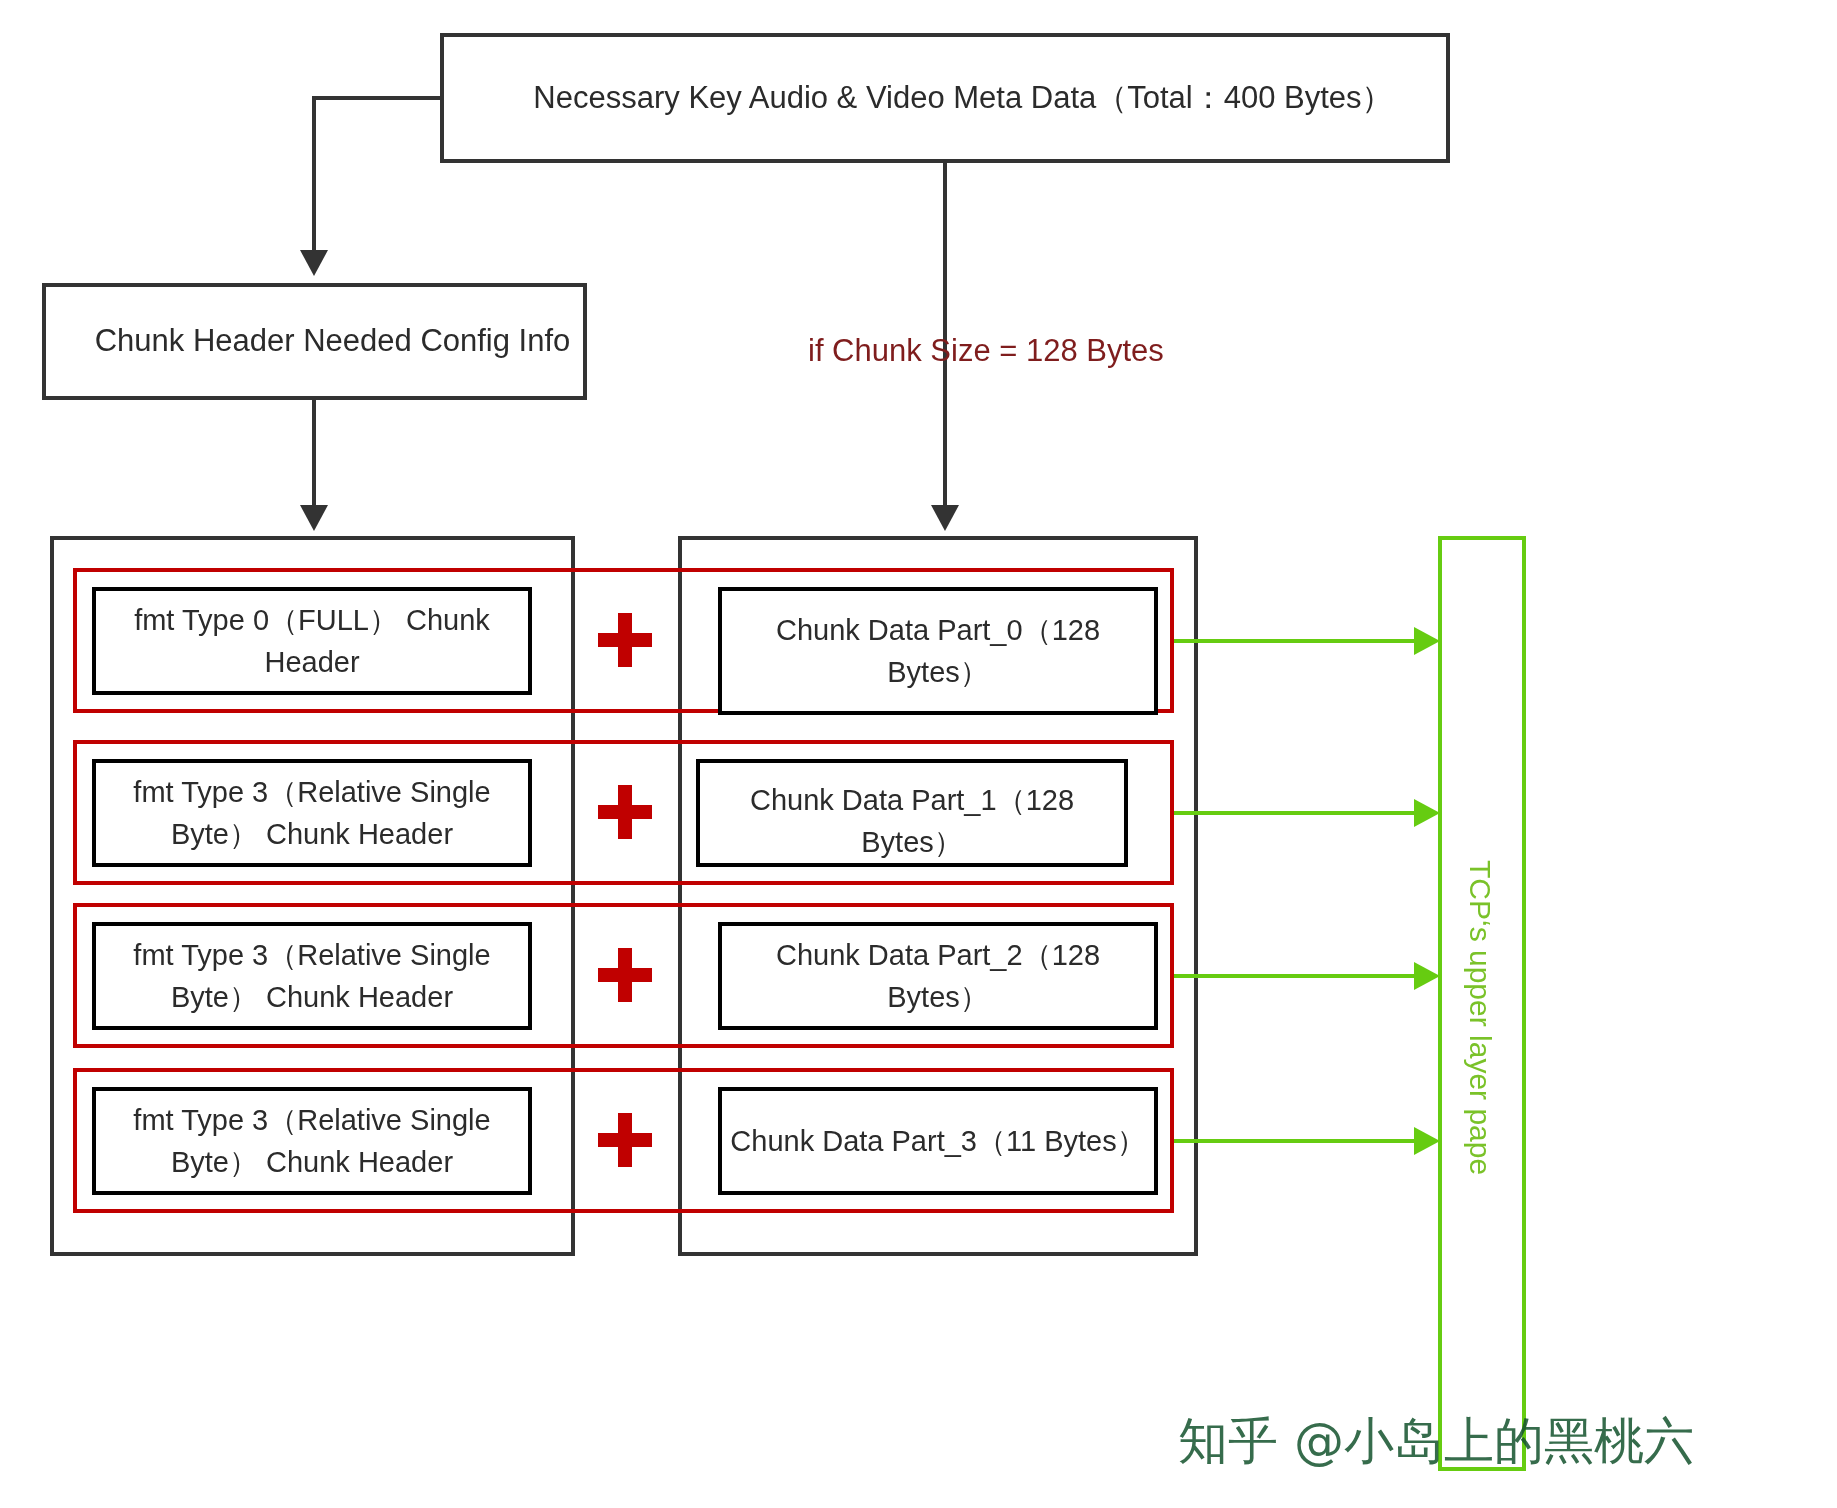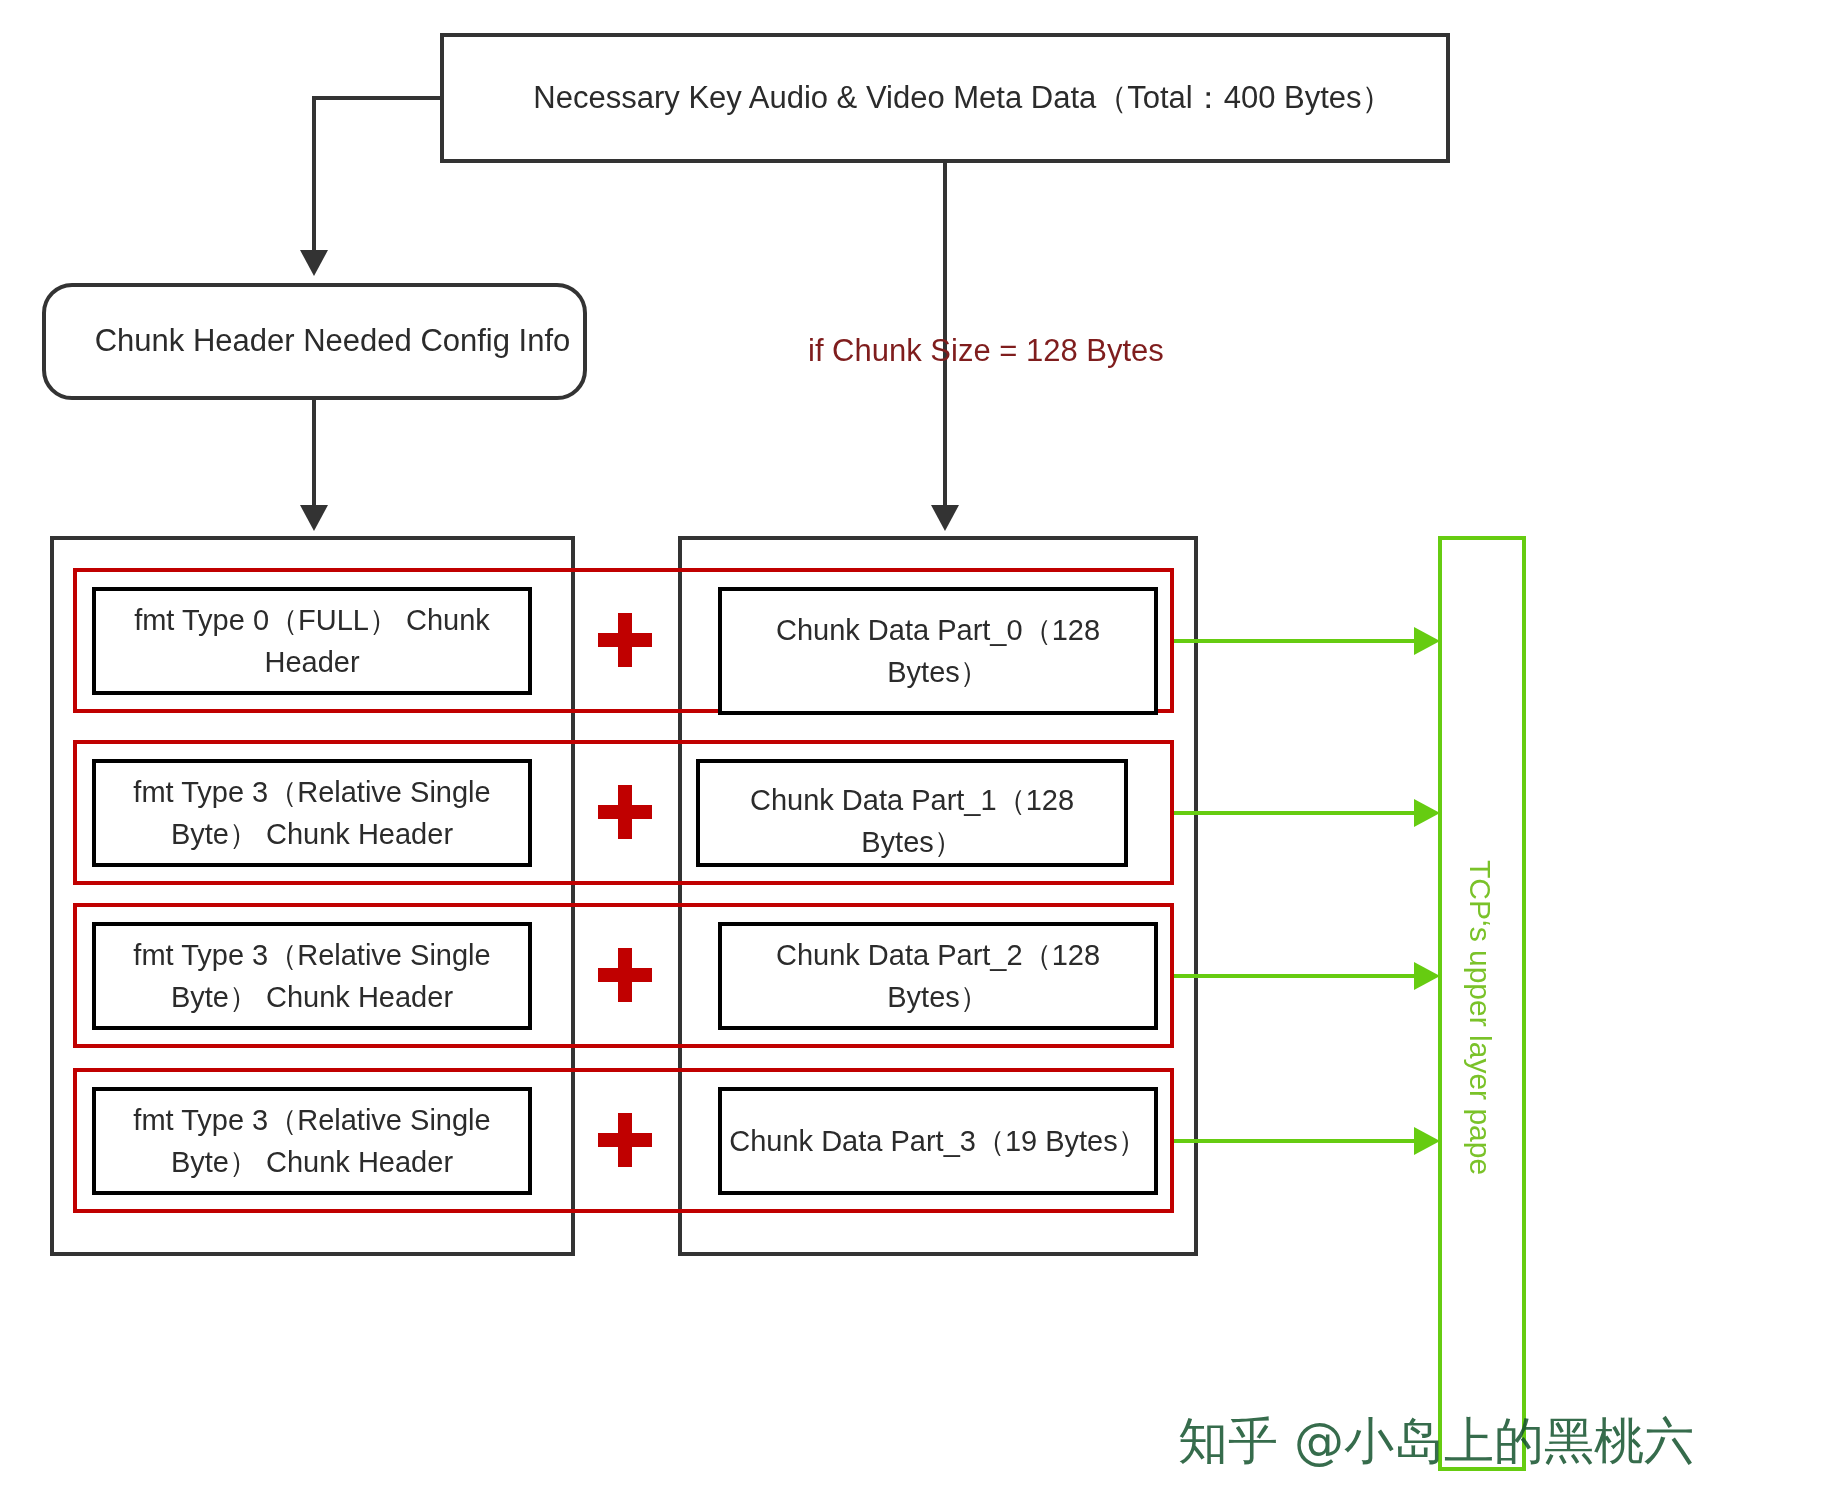--- a/index.html
+++ b/index.html
@@ -142,21 +142,21 @@
 
   <div class="ln-h" style="left:312px; top:96px; width:132px;"></div>
   <div class="ln-v" style="left:312px; top:96px; height:164px;"></div>
   <div class="arrow-down" style="left:300px; top:250px;"></div>
 
   <div class="ln-v" style="left:943px; top:163px; height:350px;"></div>
   <div class="arrow-down" style="left:931px; top:505px;"></div>
 
   <div class="label-plain" style="left:808px; top:333px;">if Chunk Size = 128 Bytes</div>
 
-  <div class="box" style="left:42px; top:283px; width:545px; height:117px;border-radius:30px;">
+  <div class="box" style="left:42px; top:283px; width:545px; height:117px;">
     <span class="f31">Chunk Header Needed Config Info</span>
   </div>
 
   <div class="ln-v" style="left:312px; top:400px; height:115px;"></div>
   <div class="arrow-down" style="left:300px; top:505px;"></div>
 
   <div class="box" style="left:50px; top:536px; width:525px; height:720px;"></div>
 
   <div class="box" style="left:678px; top:536px; width:520px; height:720px;"></div>
 
@@ -196,21 +196,21 @@
   <div class="ln-h-g" style="left:1174px; top:974px; width:255px;"></div>
   <div class="arrow-right-g" style="left:1414px; top:962px;"></div>
 
   <div class="redbox" style="left:73px; top:1068px; width:1101px; height:145px;"></div>
   <div class="box-inner" style="left:92px; top:1087px; width:440px; height:108px;">
     <span class="f28">fmt Type 3（Relative Single Byte）
 Chunk Header</span>
   </div>
   <div class="plus" style="left:598px; top:1113px;"></div>
   <div class="box-inner" style="left:718px; top:1087px; width:440px; height:108px;">
-    <span class="f28">Chunk Data Part_3（19 Bytes）</span>
+    <span class="f28">Chunk Data Part_3（11 Bytes）</span>
   </div>
   <div class="ln-h-g" style="left:1174px; top:1139px; width:255px;"></div>
   <div class="arrow-right-g" style="left:1414px; top:1127px;"></div>
 
   <div class="greenbox" style="left:1438px; top:536px; width:88px; height:935px;">
     <span class="vtext" style="left:55px; top:320px;">TCP‘s upper layer pape</span>
   </div>
 
   <div class="watermark" style="left:1178px; top:1408px;">知乎 @小岛上的黑桃六</div>
 

